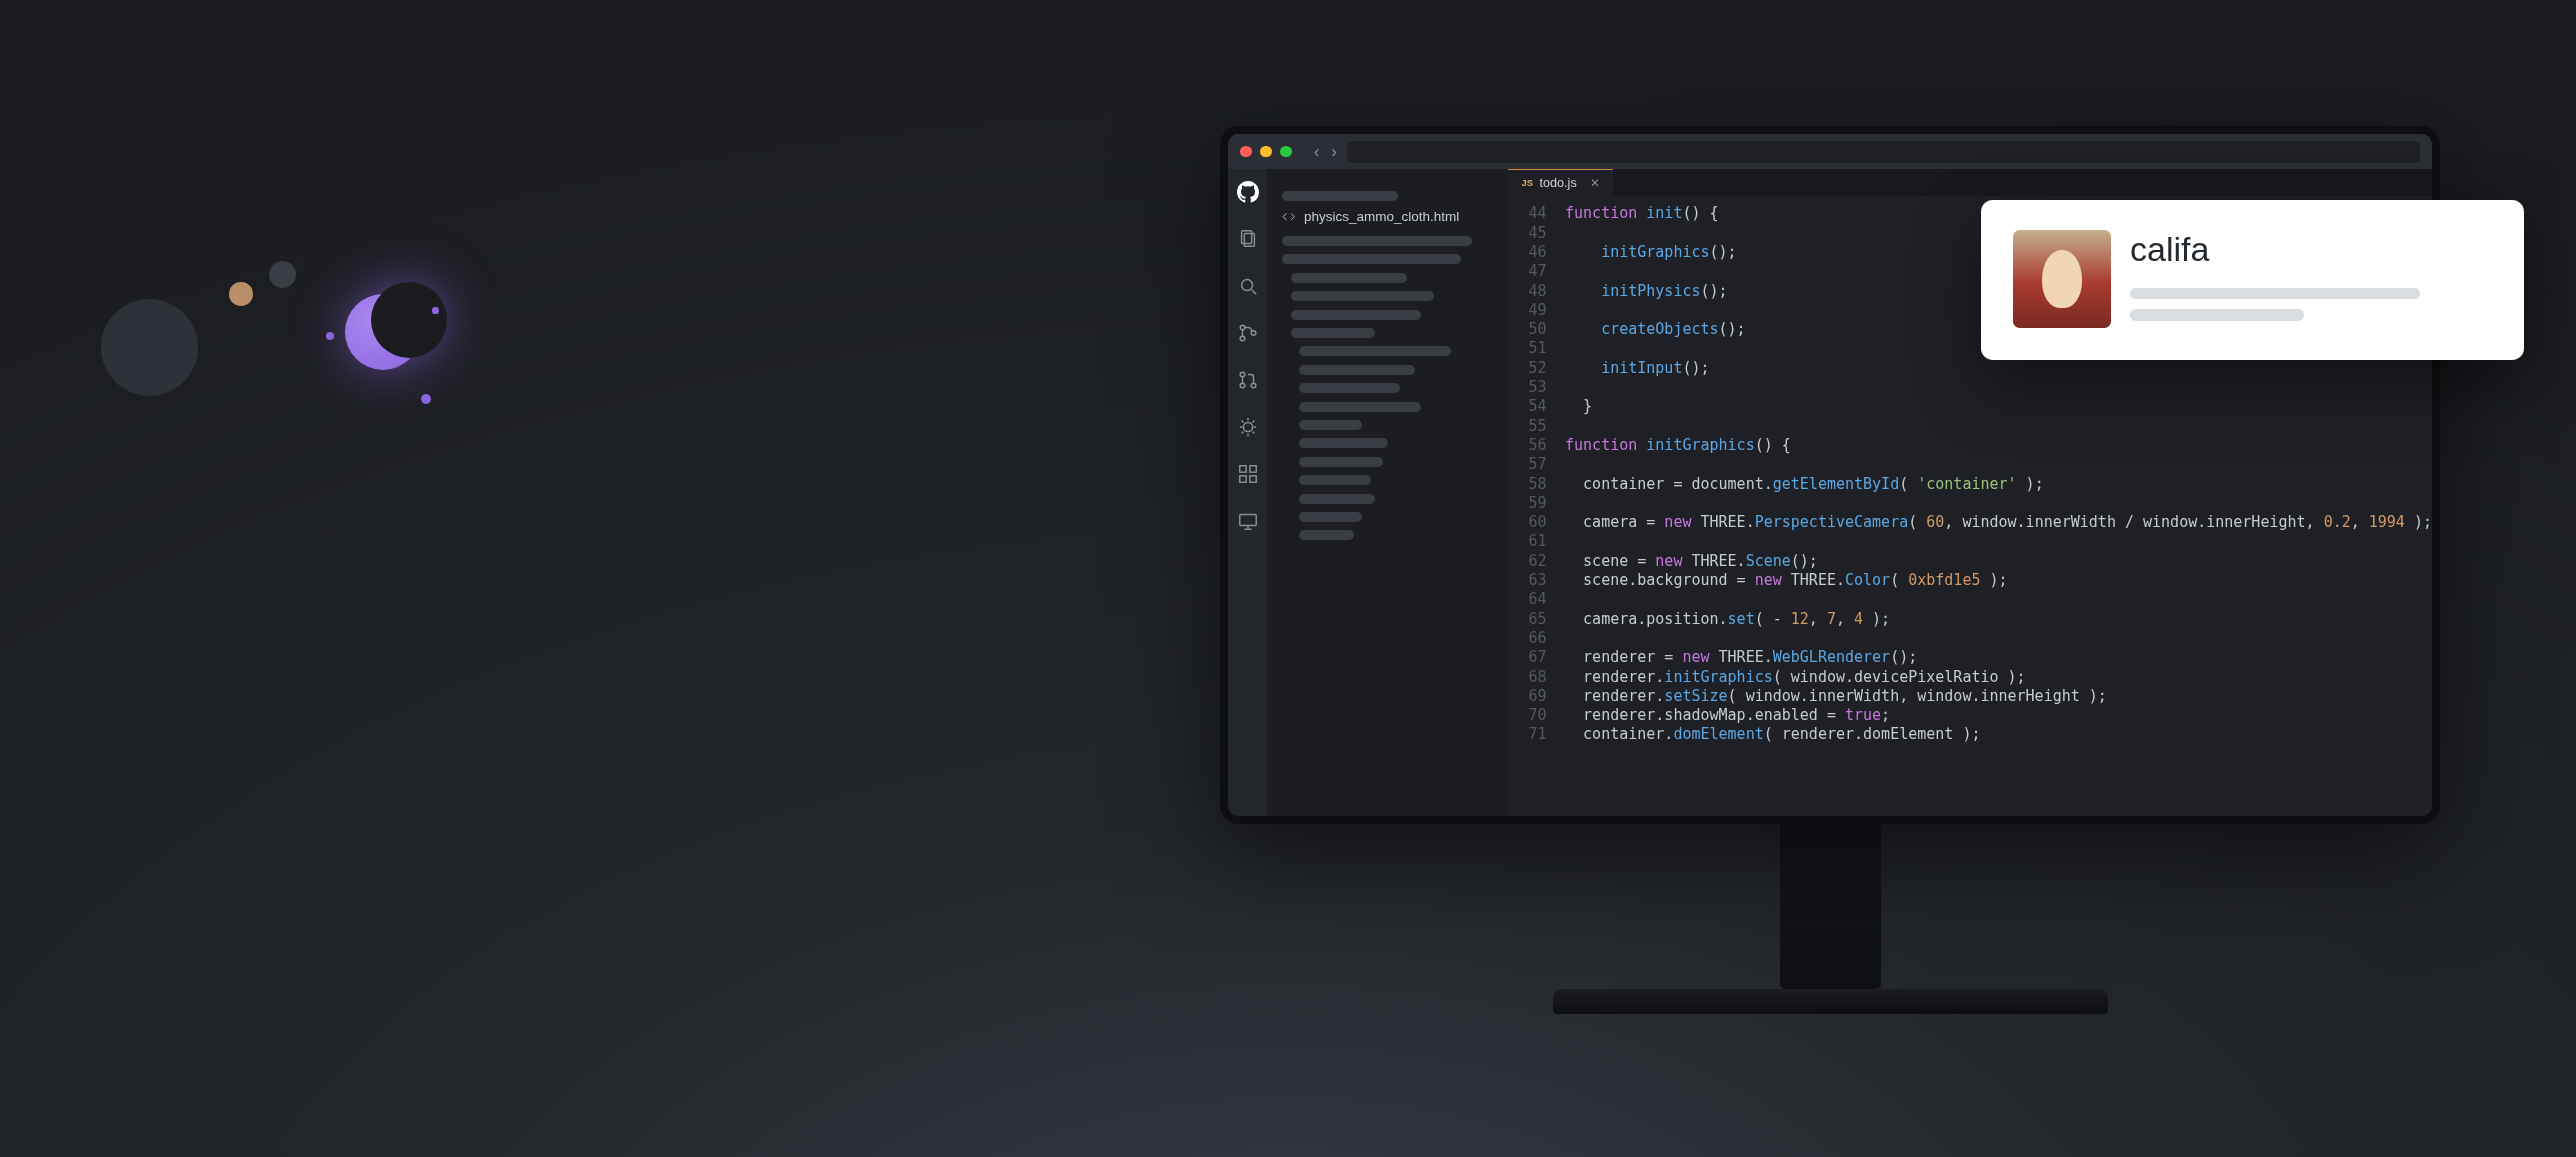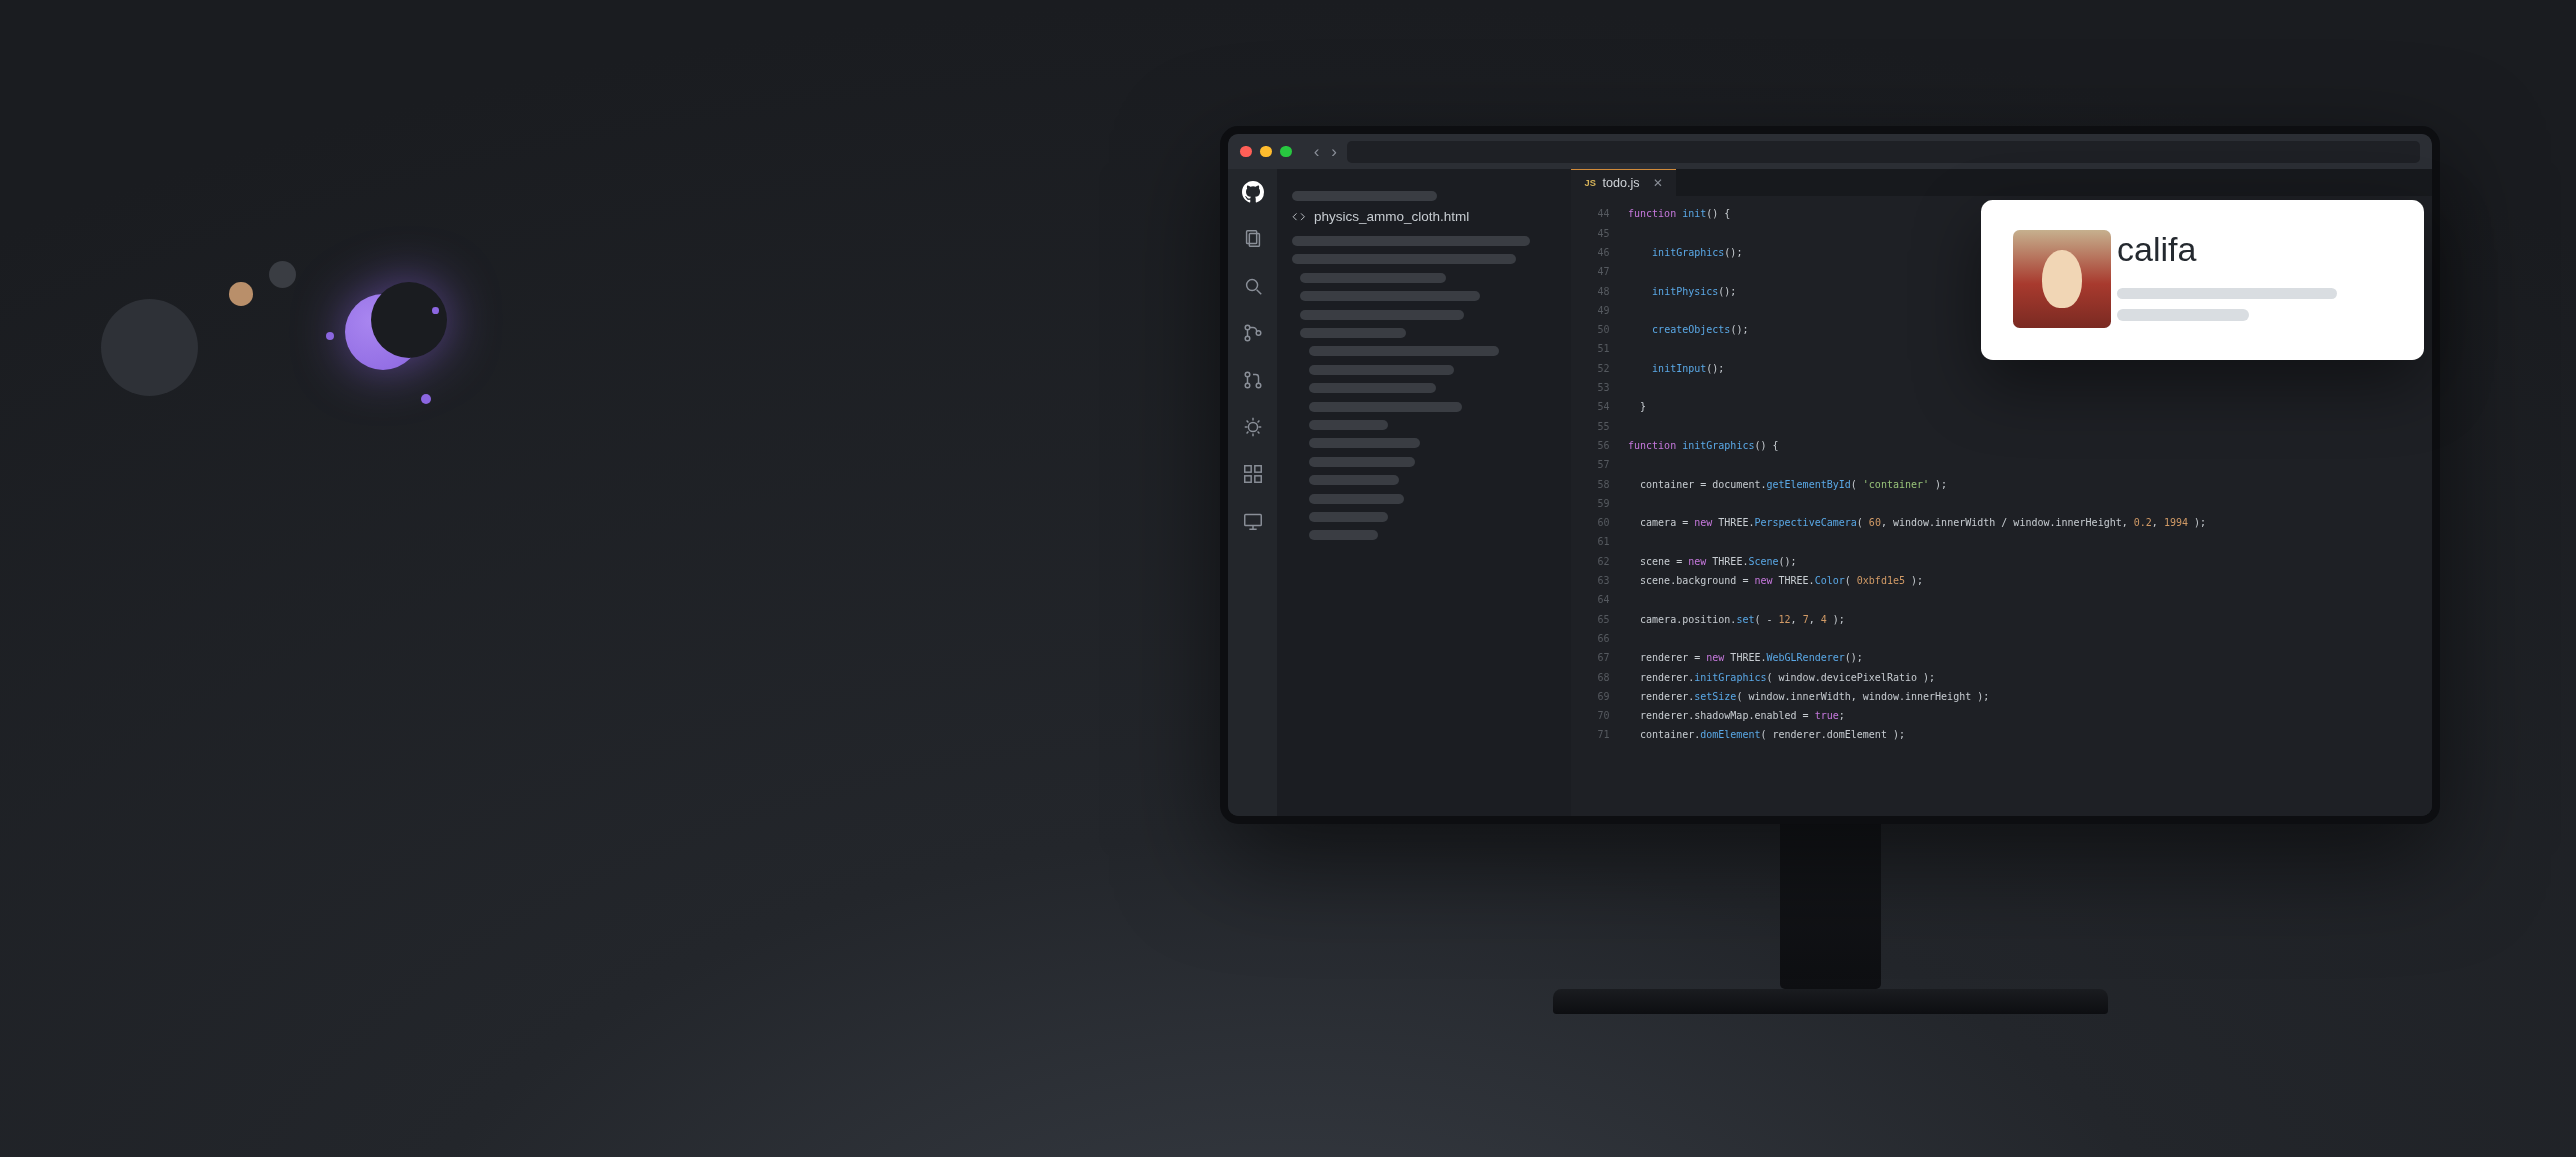--- a/index.html
+++ b/index.html
@@ -195,21 +195,21 @@
     border-top: 1.7px solid #d08a3a;
     color:#cfd3d8;
     font-size:12.6px;
   }
   .tab .js { color:#d6b35a; font-weight:700; font-size:9.3px;}
   .tab .x { color:#8a8f98; font-size:11.8px; margin-left:6.7px;}
   .code {
     flex:1;
     display:flex;
     font-family: ui-monospace, SFMono-Regular, Menlo, Consolas, monospace;
-    font-size: 10px;
+    font-size: 15px;
     line-height: 19.3px;
     overflow:hidden;
   }
   .gutter {
     width: 47px;
     text-align: right;
     color:#55595f;
     padding: 8.4px 8.4px 0 0;
     background:#1e2025;
     user-select:none;
@@ -220,27 +220,27 @@
     color:#c7ccd1;
     white-space: pre;
   }
   .tok-kw{color:#c678dd;} .tok-fn{color:#5aa8e6;} .tok-str{color:#98c379;} .tok-num{color:#d19a66;}
 
   
   .card {
     position:absolute;
     left: 1981px;
     top: 200px;
-    width: 443px;
+    width: 543px;
     background:#fff;
     border-radius:11.8px;
     box-shadow: 0 25px 67px rgba(0,0,0,0.45);
     padding: 30px 32px 29px 32px;
     display:flex;
-    gap: 6px;
+    gap: 19px;
     align-items:flex-start;
     color:#1f2328;
   }
   .avatar {
     width:98px;height:98px;border-radius:6.7px;
     background:#eee;
     position:relative;
     overflow:hidden;
   }
   .avatar .bg{position:absolute;inset:0;background:linear-gradient(180deg,#c6b08e 0%, #a83a2e 55%, #7a2a22 100%);}

